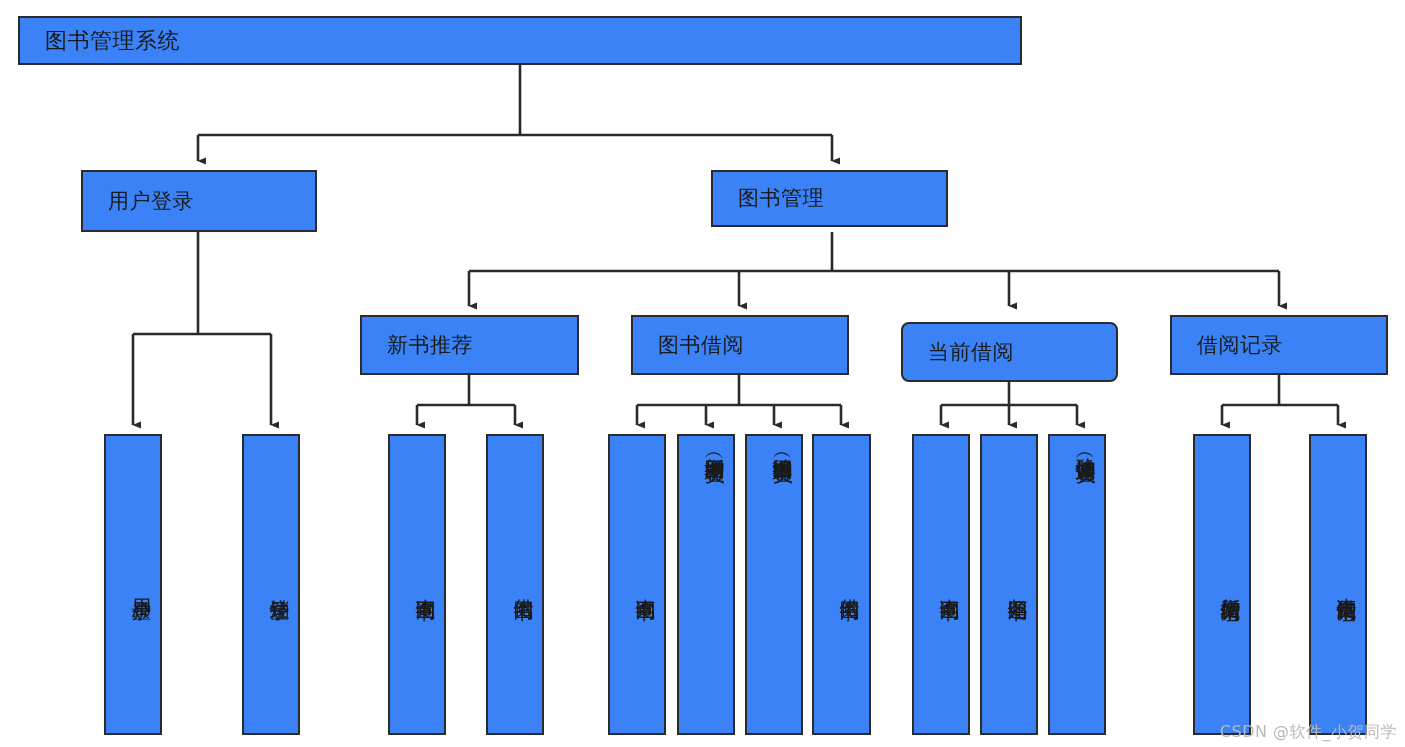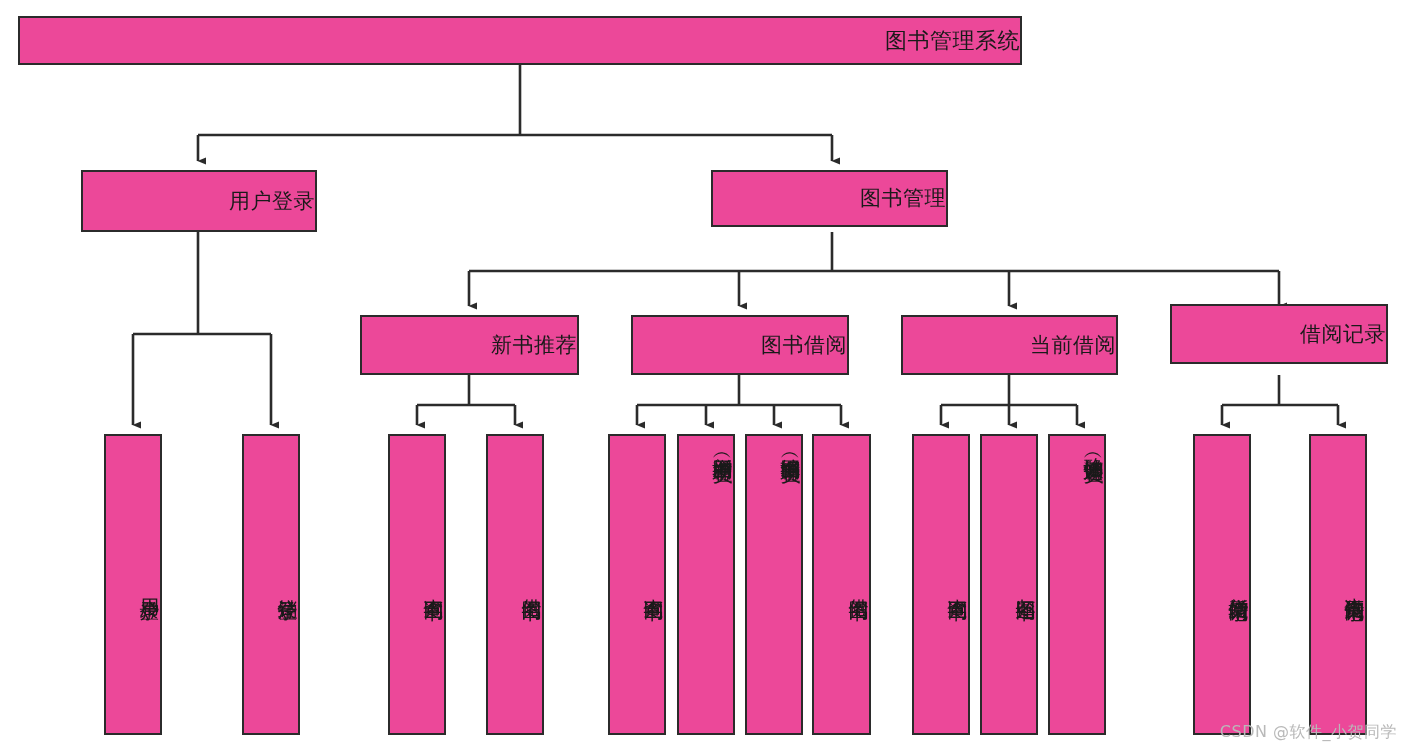--- a/index.html
+++ b/index.html
@@ -23,24 +23,24 @@
     left: 0;
     top: 0;
     width: 1405px;
     height: 747px;
     pointer-events: none;
   }
   .node {
     position: absolute;
     box-sizing: border-box;
     border: 2px solid #2b2b2b;
-    background: #ec4899;
+    background: #3b82f6;
     display: flex;
     align-items: center;
-    justify-content: flex-end;
+    justify-content: flex-start;
     text-align: center;
     color: #1a1a1a;
     z-index: 2;
     padding-left: 25px;
   }
   .node-label {
     display: block;
     line-height: 1.18;
     letter-spacing: 0.5px;
   }
@@ -145,24 +145,24 @@
   <div class="node horiz" style="left:711px; top:170px; width:237px; height:57px;">
     <span class="node-label">图书管理</span>
   </div>
 
   <div class="node horiz" style="left:360px; top:315px; width:219px; height:60px;">
     <span class="node-label">新书推荐</span>
   </div>
   <div class="node horiz" style="left:631px; top:315px; width:218px; height:60px;">
     <span class="node-label">图书借阅</span>
   </div>
-  <div class="node horiz" style="left:901px; top:315px; width:217px; height:60px;">
+  <div class="node horiz" style="left:901px; top:322px; width:217px; height:60px;border-radius:8px;">
     <span class="node-label">当前借阅</span>
   </div>
-  <div class="node horiz" style="left:1170px; top:304px; width:218px; height:60px;">
+  <div class="node horiz" style="left:1170px; top:315px; width:218px; height:60px;">
     <span class="node-label">借阅记录</span>
   </div>
 
   <div class="node vert centerv" style="left:104px; top:434px; width:58px; height:301px;">
     <span class="node-label">用户登录</span>
   </div>
   <div class="node vert centerv" style="left:242px; top:434px; width:58px; height:301px;">
     <span class="node-label">注销登录</span>
   </div>
 

